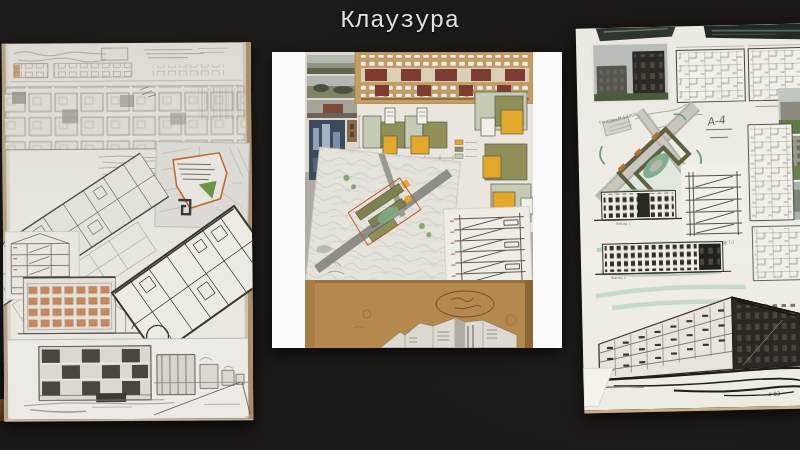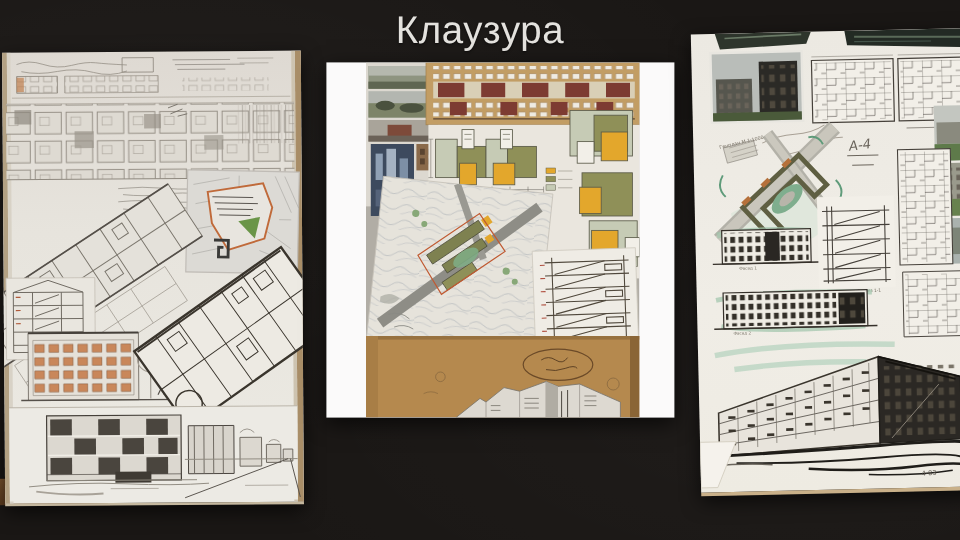--- a/index.html
+++ b/index.html
@@ -3,21 +3,21 @@
 <meta charset="utf-8">
 <style>
   html,body{margin:0;padding:0;background:#000;}
   .stage{position:relative;width:800px;height:450px;overflow:hidden;
     background:
       radial-gradient(ellipse at 18% 28%, rgba(255,255,255,0.03), transparent 55%),
       radial-gradient(ellipse at 82% 72%, rgba(255,255,255,0.022), transparent 55%),
       #1a1715;
     font-family:"Liberation Sans",sans-serif;}
   .title{position:absolute;top:7px;left:0;width:100%;text-align:center;
-    font-family:Liberation Sans, sans-serif;font-size:32px;
+    font-family:Liberation Mono, monospace;font-size:24px;
     color:#e4e2de;letter-spacing:0.5px;text-shadow:0 1px 2px rgba(0,0,0,.6);}
   .board{position:absolute;overflow:hidden;box-shadow:0 5px 16px rgba(0,0,0,.65);}
   .board-left{left:3px;top:43px;width:249px;height:376px;transform:rotate(-0.4deg);
     background:linear-gradient(180deg,#ded9d2 0%,#e7e4dd 40%,#eceae3 100%);
     border-bottom:2px solid #c4b79e;}
   .board-right{left:580px;top:26px;width:234px;height:382px;transform:rotate(-1.3deg);
     background:linear-gradient(180deg,#ece9e2 0%,#f0ede6 60%,#eeebe2 100%);
     border-bottom:3px solid #c9b089;}
   .photo-frame{left:272px;top:52px;width:290px;height:296px;background:#fbfafa;}
   .photo-inner{position:absolute;left:33px;top:0;width:228px;height:296px;overflow:hidden;}

